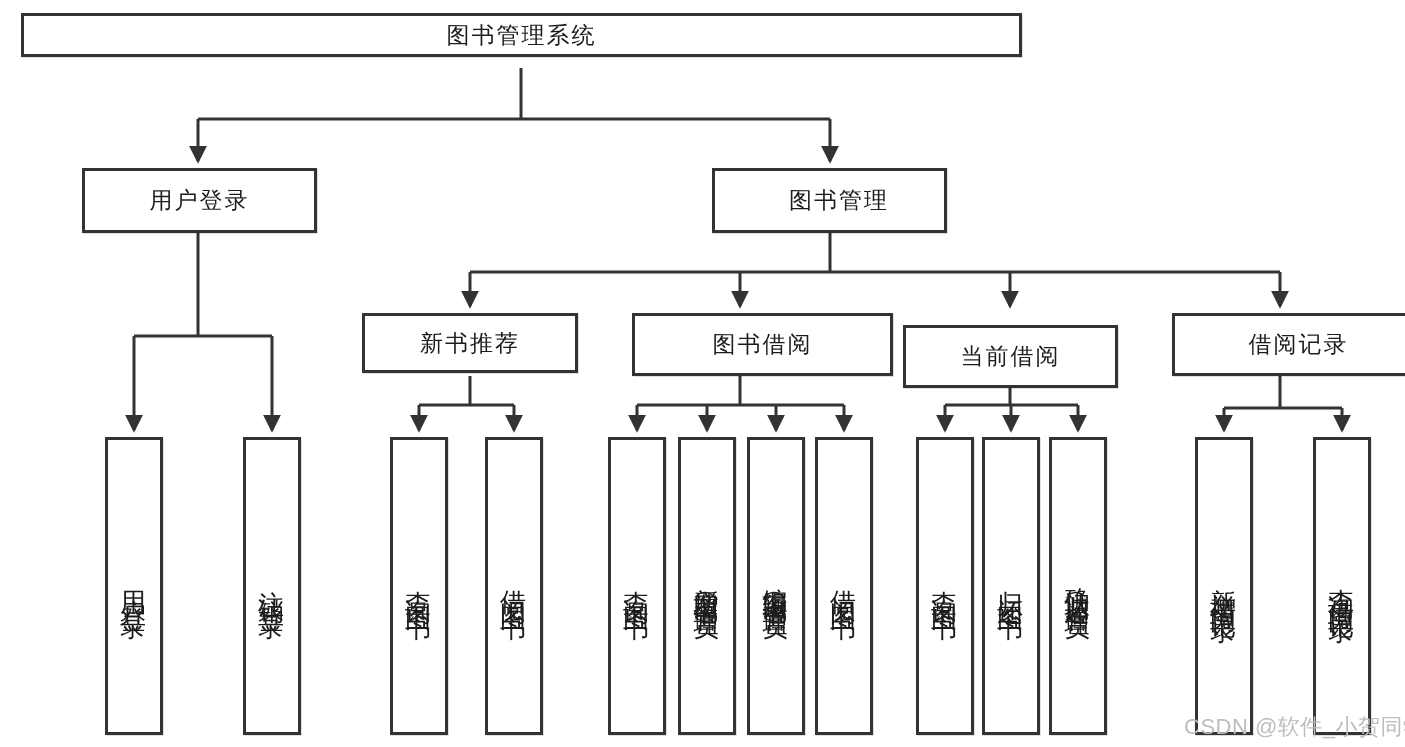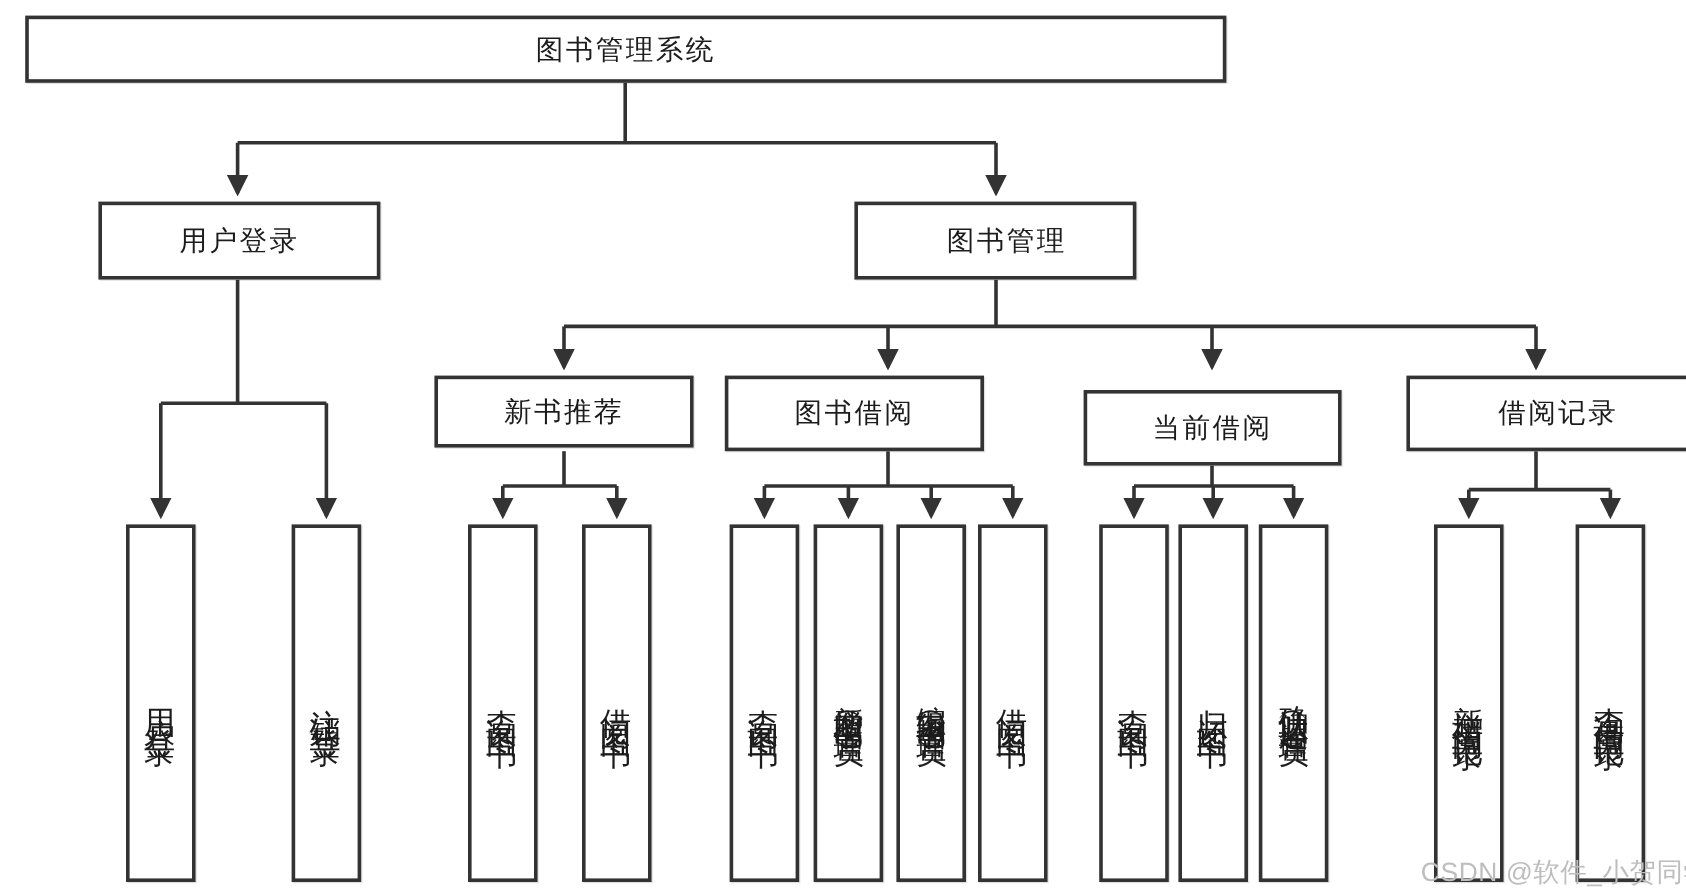--- a/index.html
+++ b/index.html
@@ -98,27 +98,27 @@
     <line class="wire" x1="945" y1="405" x2="945" y2="430" marker-end="url(#arrowhead)"></line>
     <line class="wire" x1="1011" y1="405" x2="1011" y2="430" marker-end="url(#arrowhead)"></line>
     <line class="wire" x1="1078" y1="405" x2="1078" y2="430" marker-end="url(#arrowhead)"></line>
 
     <line class="wire" x1="1280" y1="376" x2="1280" y2="408"></line>
     <line class="wire" x1="1224" y1="408" x2="1342" y2="408"></line>
     <line class="wire" x1="1224" y1="408" x2="1224" y2="430" marker-end="url(#arrowhead)"></line>
     <line class="wire" x1="1342" y1="408" x2="1342" y2="430" marker-end="url(#arrowhead)"></line>
   </svg>
 
-  <div class="node h" style="left:21px; top:13px; width:1001px; height:56px;">图书管理系统</div>
+  <div class="node h" style="left:21px; top:13px; width:1001px; height:44px;">图书管理系统</div>
 
   <div class="node h" style="left:82px; top:168px; width:235px; height:65px;">用户登录</div>
   <div class="node h" style="left:712px; top:168px; width:235px; height:65px;padding-left:19px;">图书管理</div>
 
   <div class="node h" style="left:362px; top:313px; width:216px; height:60px;">新书推荐</div>
-  <div class="node h" style="left:604px; top:313px; width:216px; height:63px;">图书借阅</div>
+  <div class="node h" style="left:632px; top:313px; width:261px; height:63px;">图书借阅</div>
   <div class="node h" style="left:903px; top:313px; width:215px; height:63px;margin-top:12px;">当前借阅</div>
   <div class="node h" style="left:1172px; top:313px; width:253px; height:63px;">借阅记录</div>
 
   <div class="node v len4" style="left:105px; top:437px; width:58px; height:298px;">用户登录</div>
   <div class="node v len4" style="left:243px; top:437px; width:58px; height:298px;">注销登录</div>
 
   <div class="node v len4" style="left:390px; top:437px; width:58px; height:298px;">查询图书</div>
   <div class="node v len4" style="left:485px; top:437px; width:58px; height:298px;">借阅图书</div>
 
   <div class="node v len4" style="left:608px; top:437px; width:58px; height:298px;">查询图书</div>

